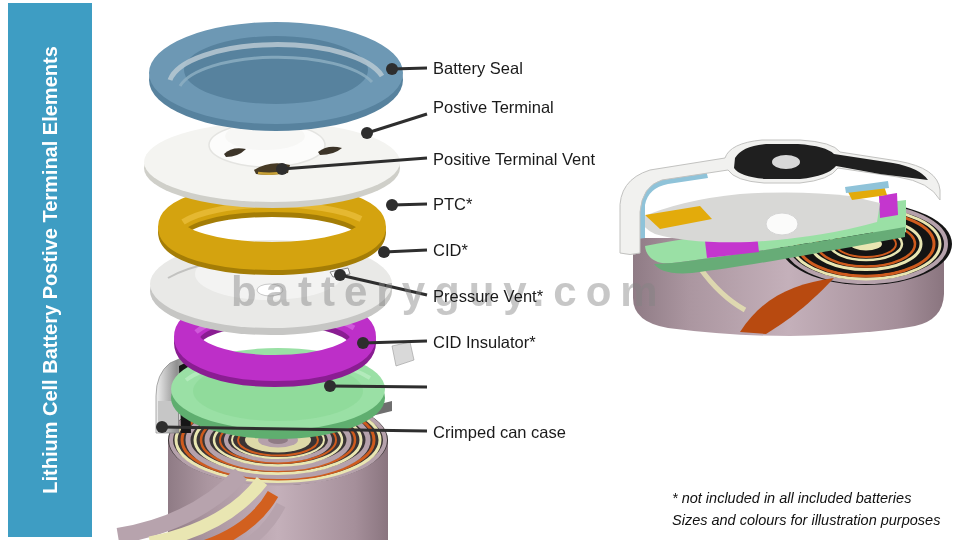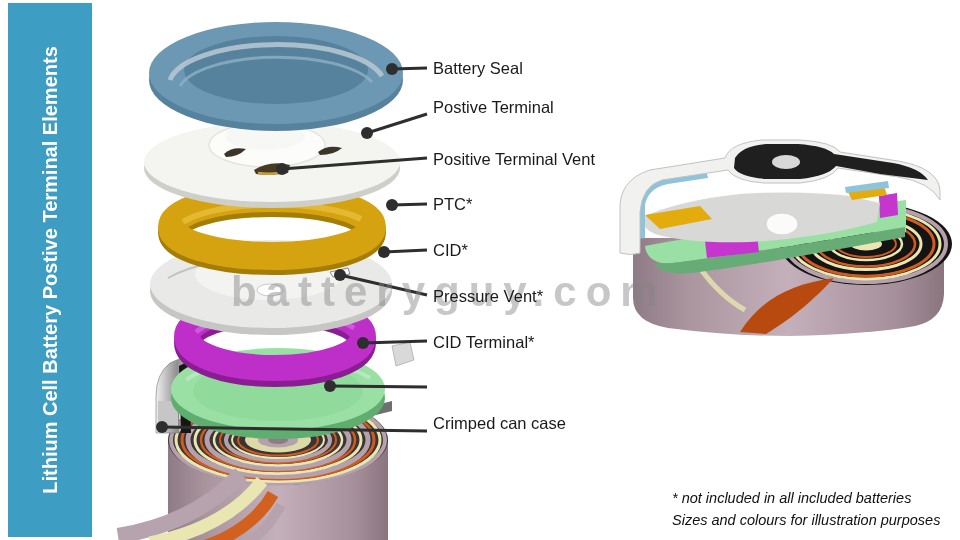--- a/index.html
+++ b/index.html
@@ -210,21 +210,21 @@
   </svg>
 
   <div class="watermark">batteryguy.com</div>
 
   <div class="part-label" style="top:57px">Battery Seal</div>
   <div class="part-label" style="top:96px">Postive Terminal</div>
   <div class="part-label" style="top:148px">Positive Terminal Vent</div>
   <div class="part-label" style="top:193px">PTC*</div>
   <div class="part-label" style="top:239px">CID*</div>
   <div class="part-label" style="top:285px">Pressure Vent*</div>
-  <div class="part-label" style="top:331px">CID Terminal*</div>
-  <div class="part-label" style="top:412px">Crimped can case</div>
+  <div class="part-label" style="top:331px">CID Insulator*</div>
+  <div class="part-label" style="top:421px">Crimped can case</div>
 
   <div class="footnote">
     <div>* not included in all included batteries</div>
     <div>Sizes and colours for illustration purposes</div>
   </div>
 
 </div>
 
 </body></html>

